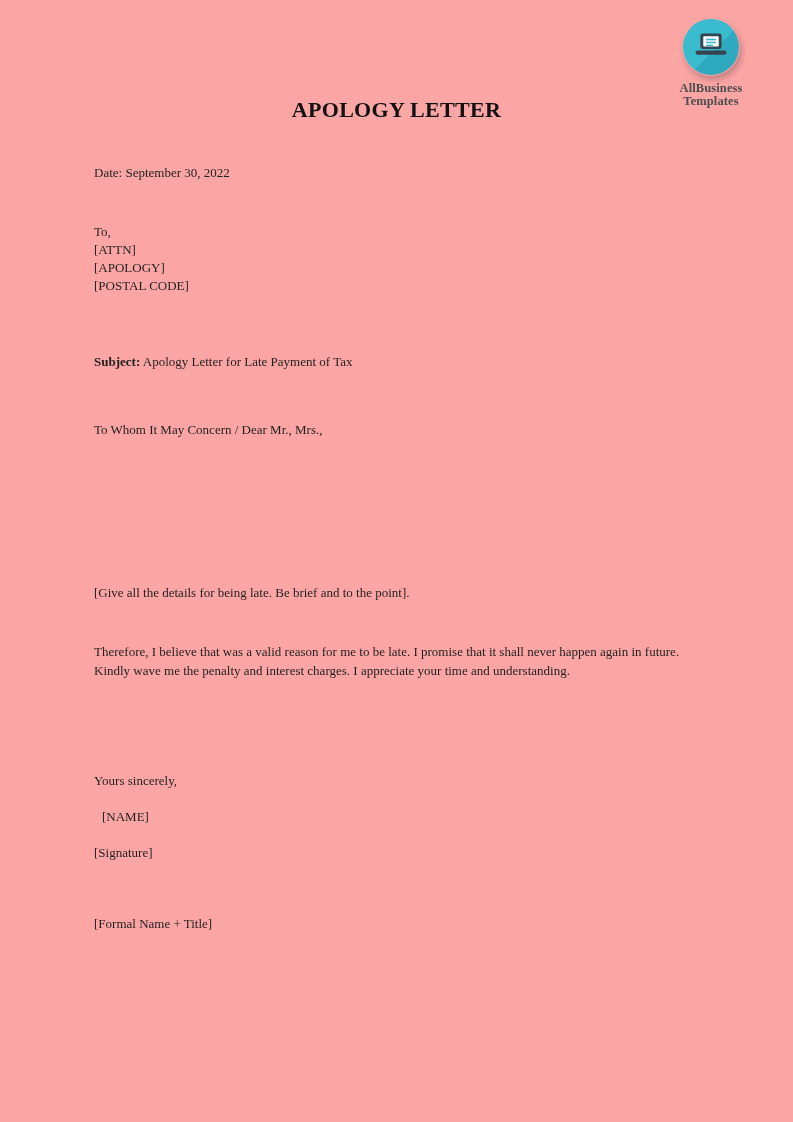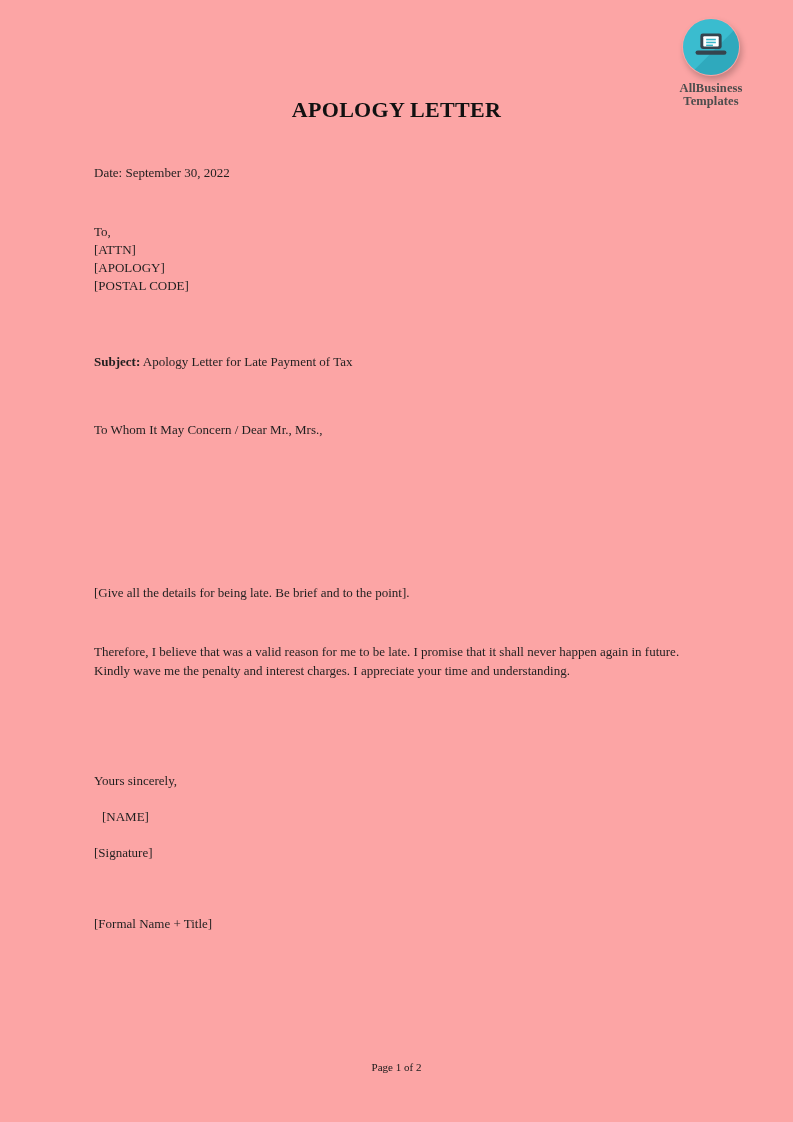--- a/index.html
+++ b/index.html
@@ -127,15 +127,14 @@
 
   <div class="block details-block">[Give all the details for being late. Be brief and to the point].</div>
 
   <div class="block para-2">Therefore, I believe that was a valid reason for me to be late. I promise that it shall never happen again in future. Kindly wave me the penalty and interest charges. I appreciate your time and understanding.</div>
 
   <div class="block closing-block">Yours sincerely,</div>
   <div class="block name-block">[NAME]</div>
   <div class="block signature-block">[Signature]</div>
   <div class="block formal-block">[Formal Name + Title]</div>
 
-  <div class="page-footer">Page 1 of 2</div>
 
 </div>
 
 </body></html>

